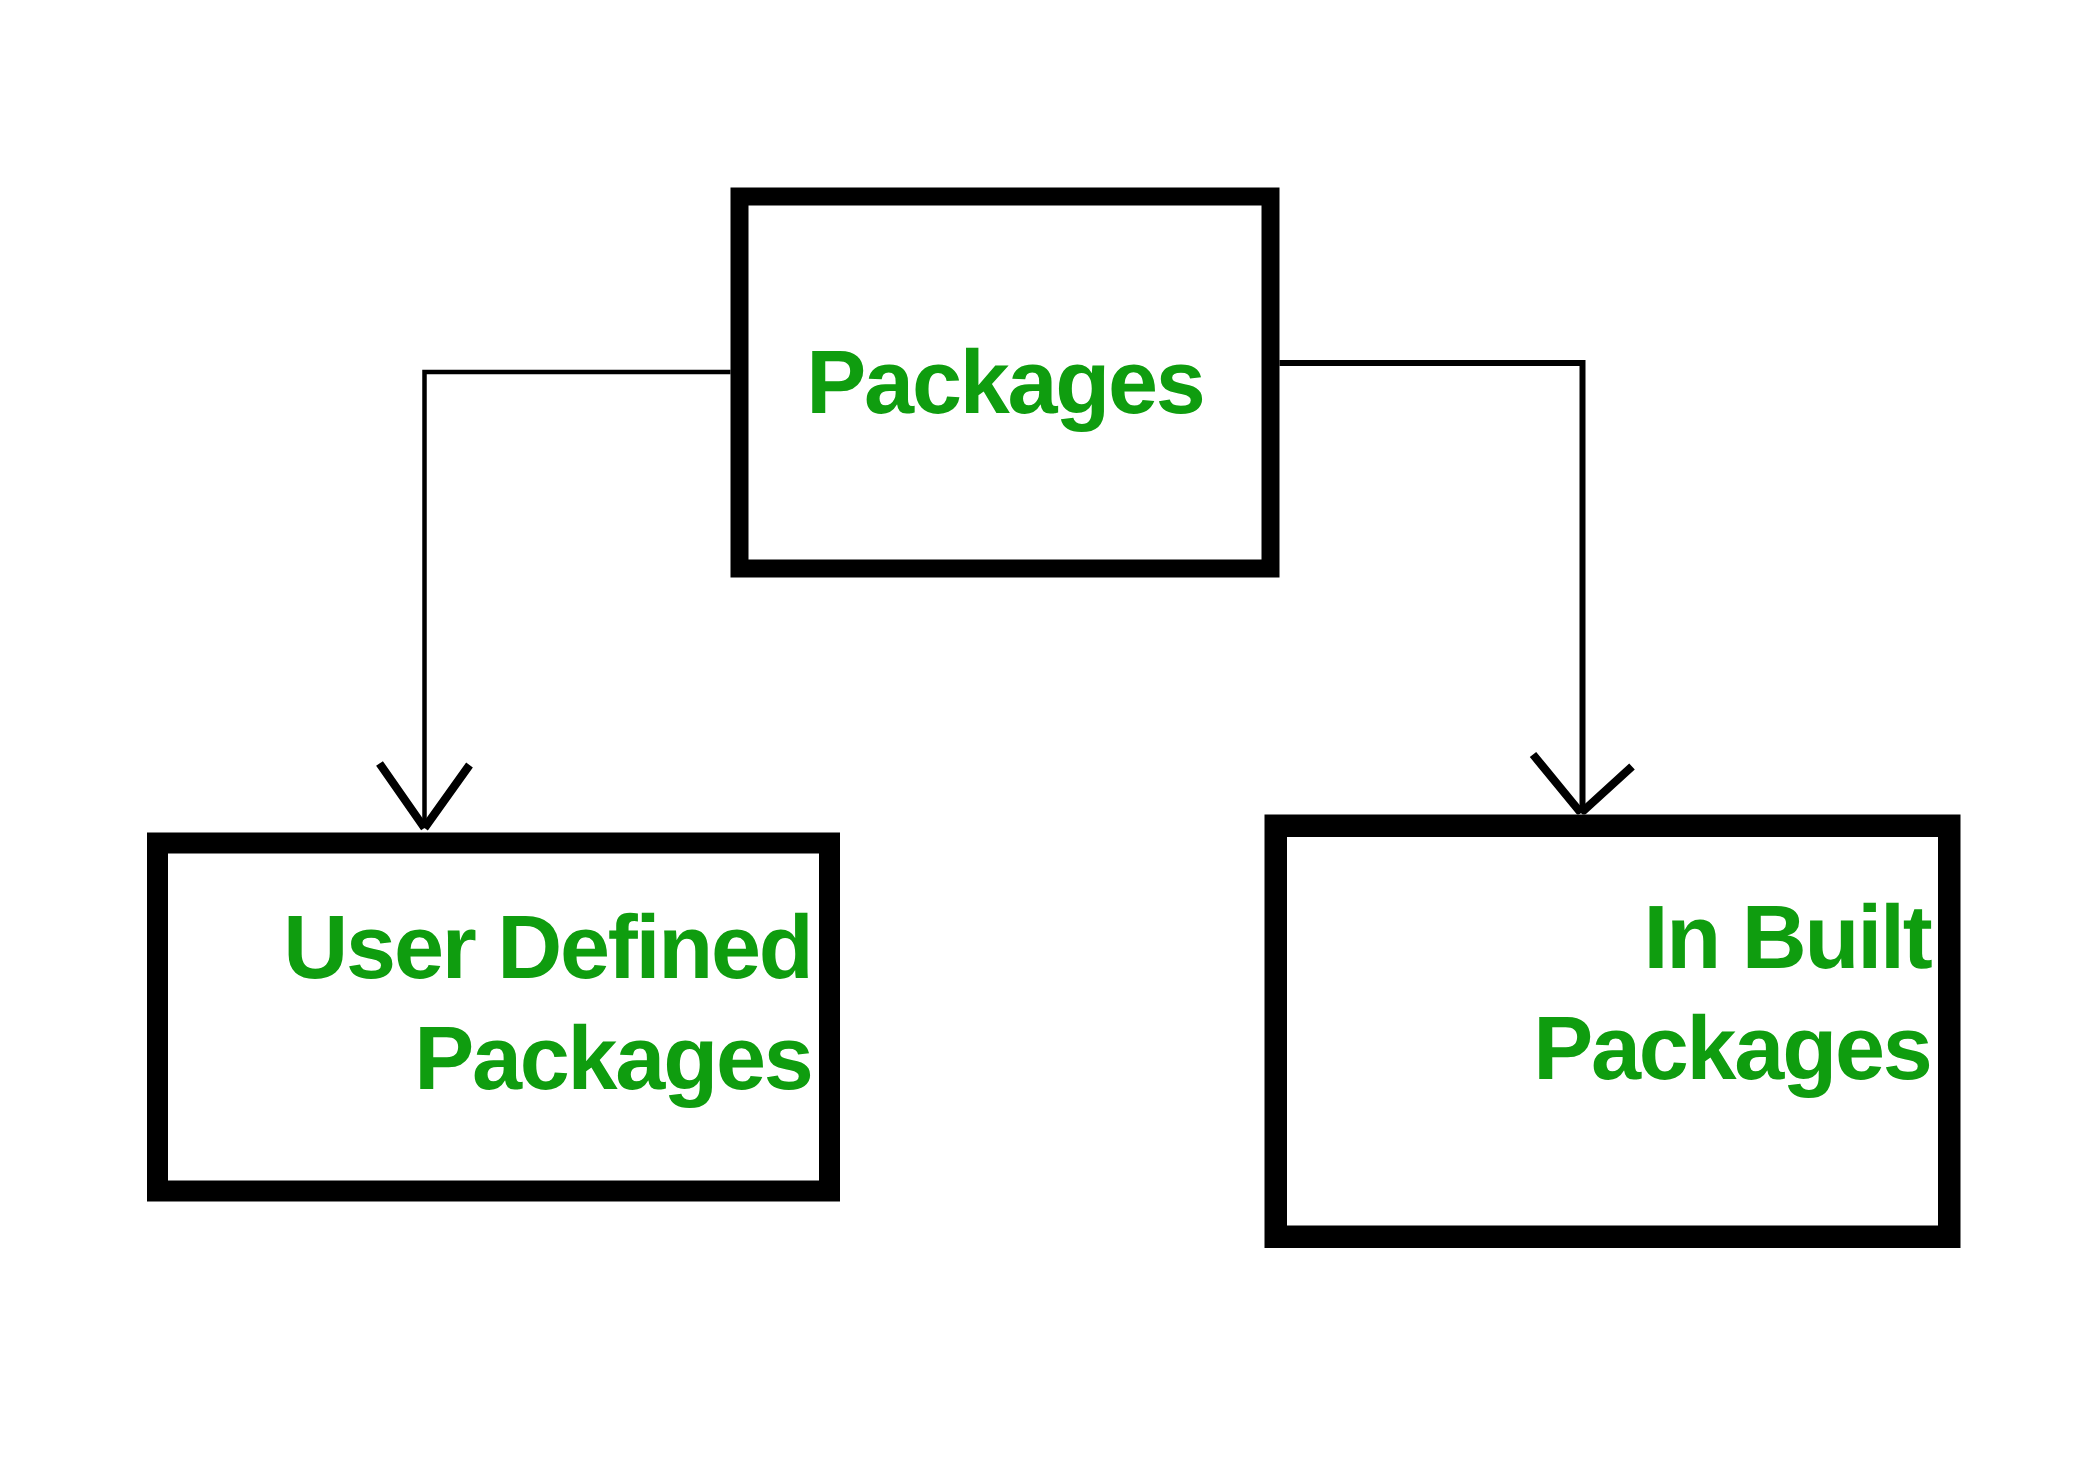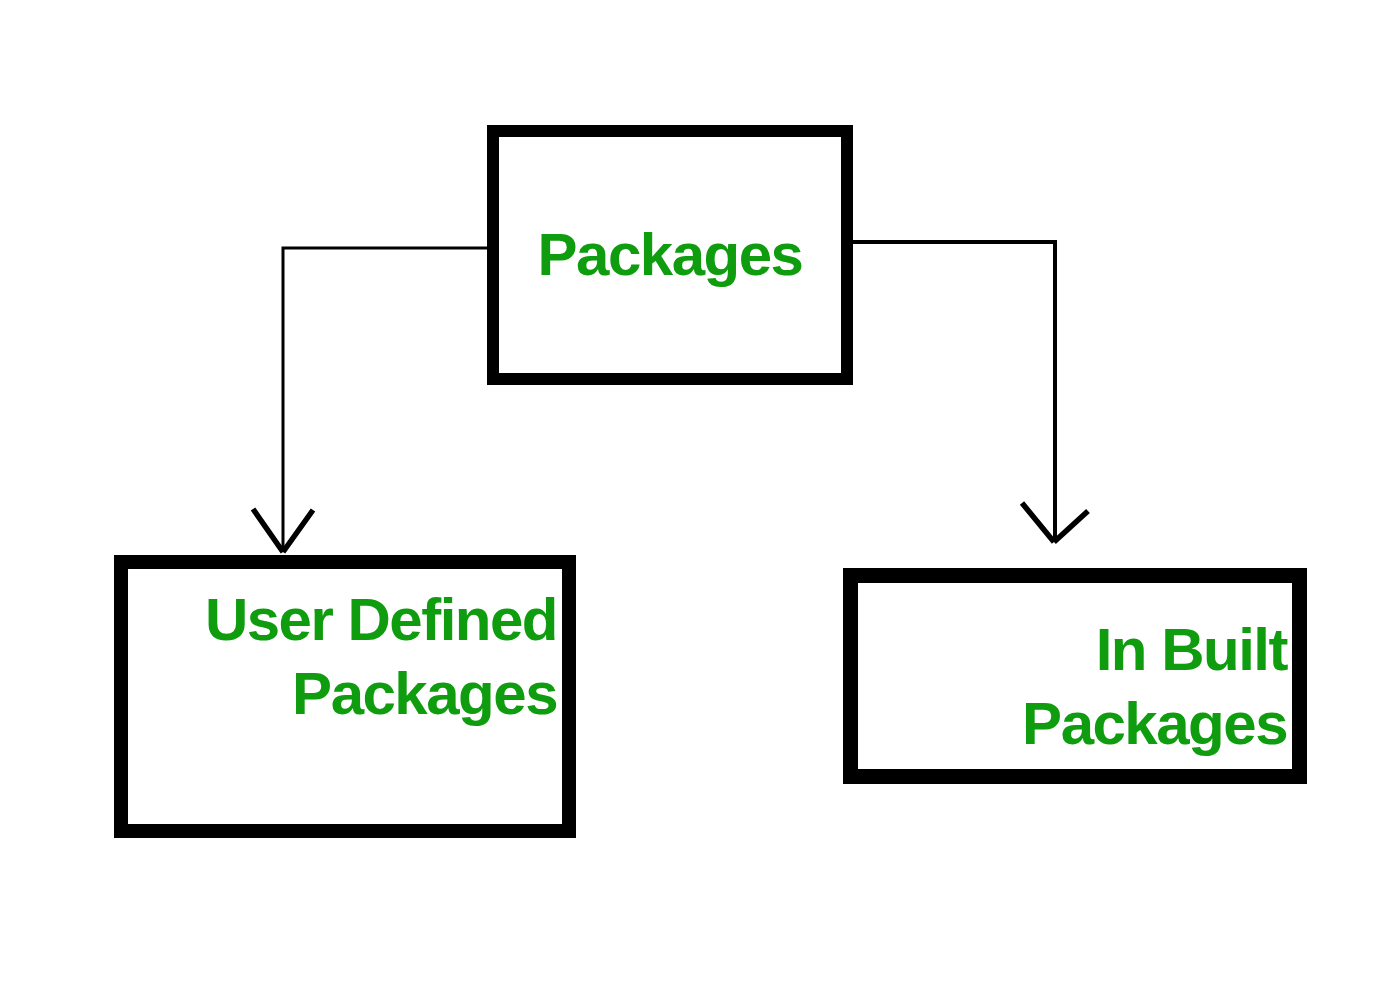--- a/index.html
+++ b/index.html
@@ -57,32 +57,32 @@
     left: 487px;
     top: 125px;
     width: 366px;
     height: 260px;
     border-width: 12px;
     display: flex;
     align-items: center;
     justify-content: center;
   }
   .node-left {
-    left: 114px;
+    left: 98px;
     top: 555px;
     width: 462px;
-    height: 283px;
+    height: 246px;
     border-width: 14px;
-    padding: 14px 5px 0 28px;
+    padding: 26px 5px 0 28px;
   }
   .node-right {
     left: 843px;
-    top: 568px;
+    top: 543px;
     width: 464px;
-    height: 216px;
+    height: 289px;
     border-width: 15px;
     padding: 30px 5px 0 44px;
   }
 </style>
 </head>
 <body>
 
 <div class="canvas">
 
   <svg class="connectors" viewBox="0 0 1396 988">

